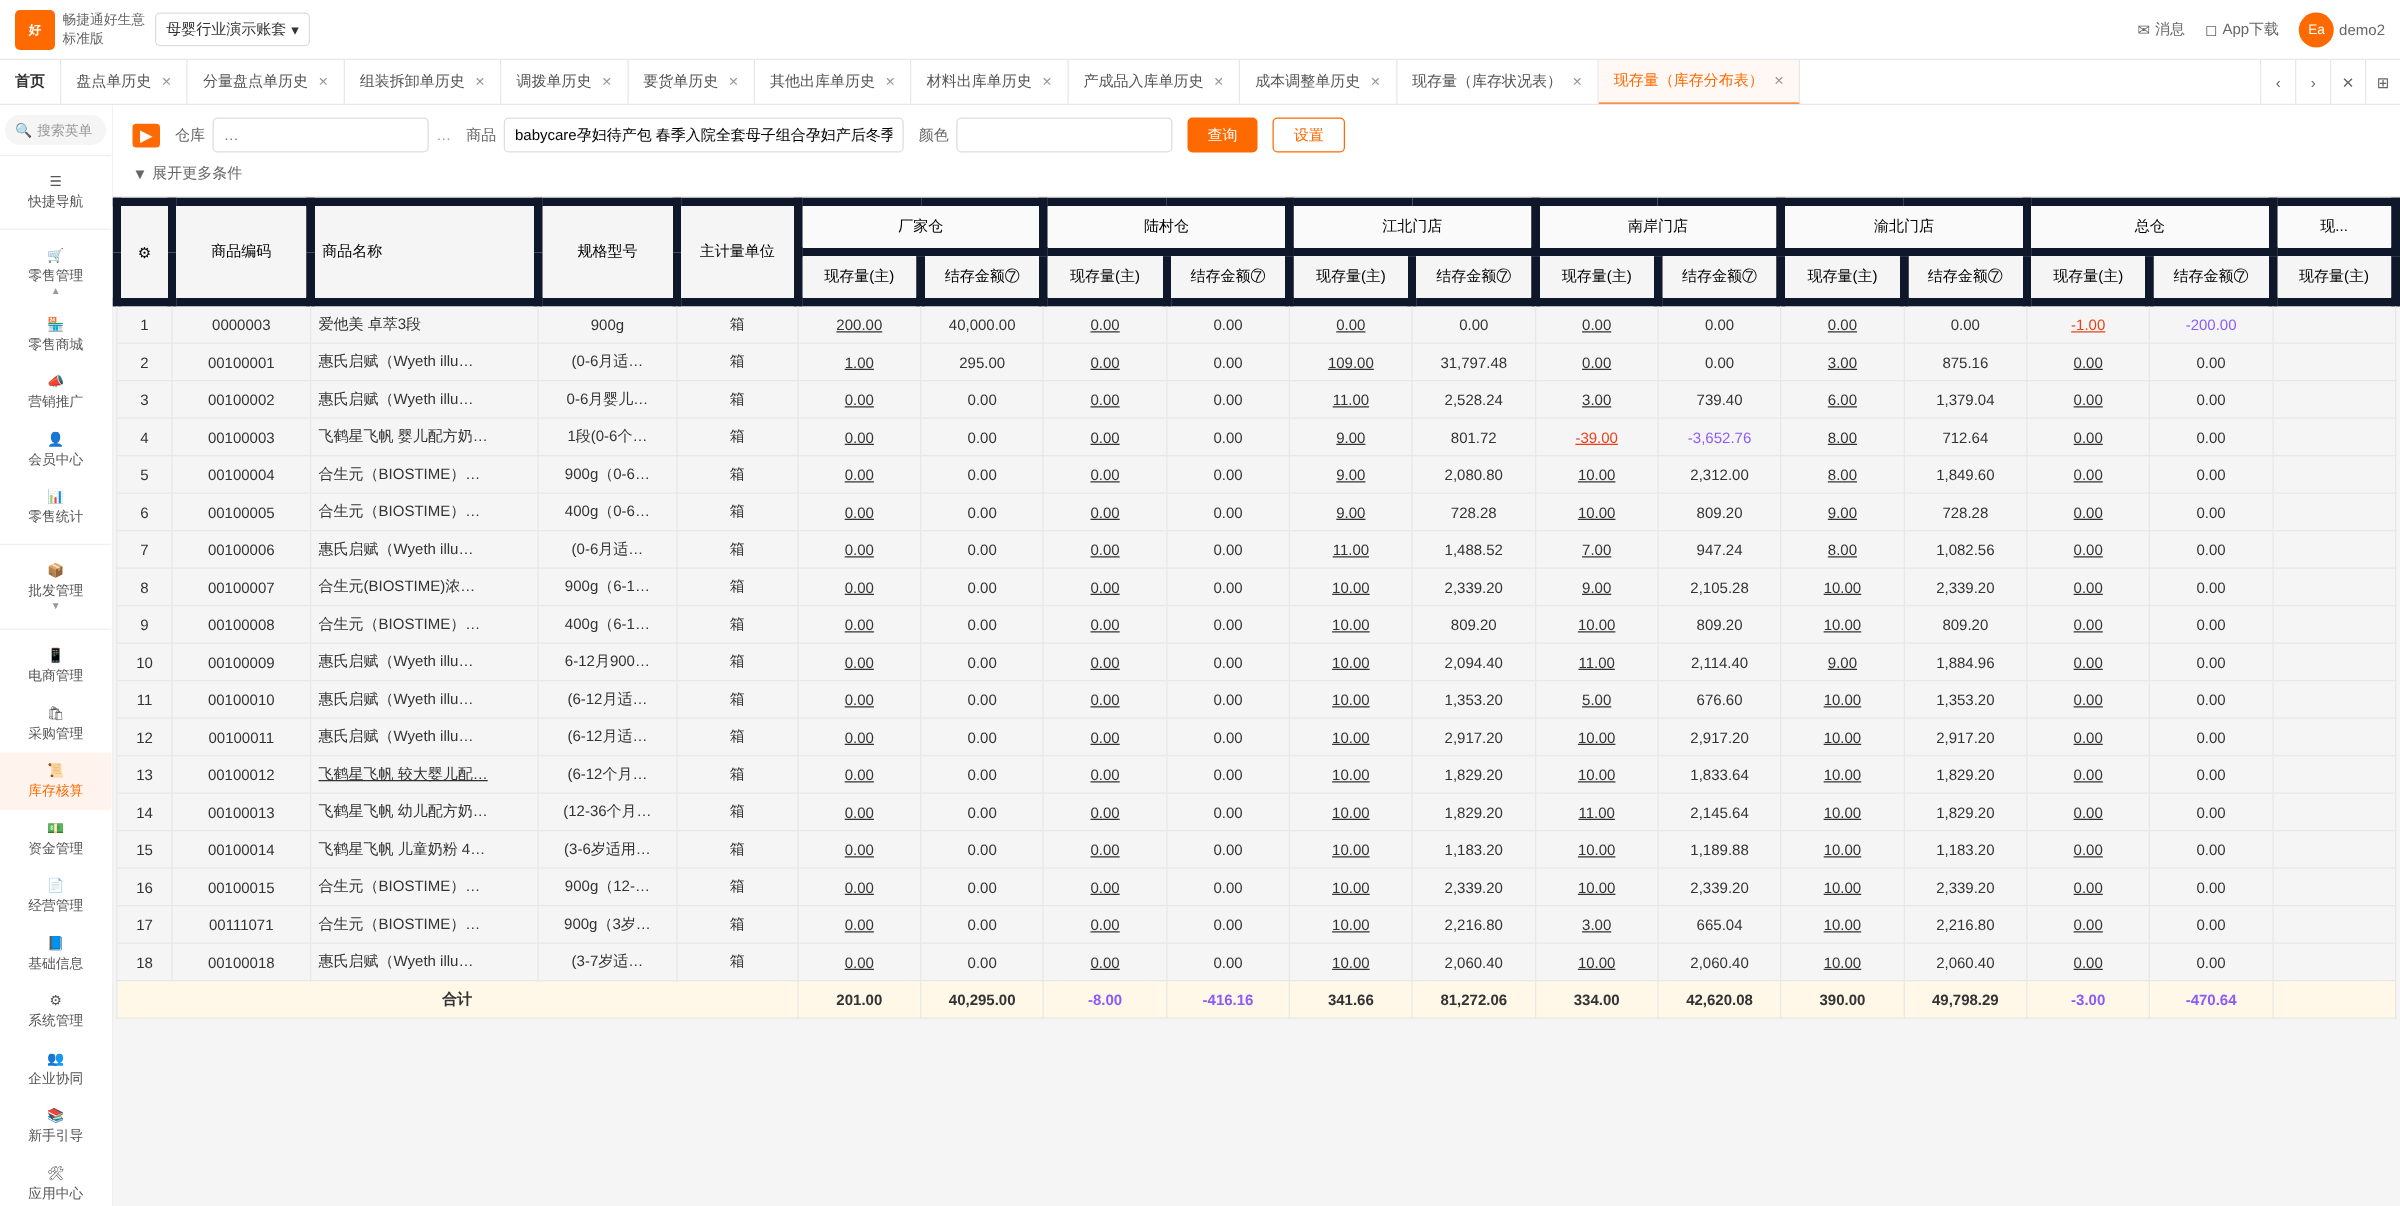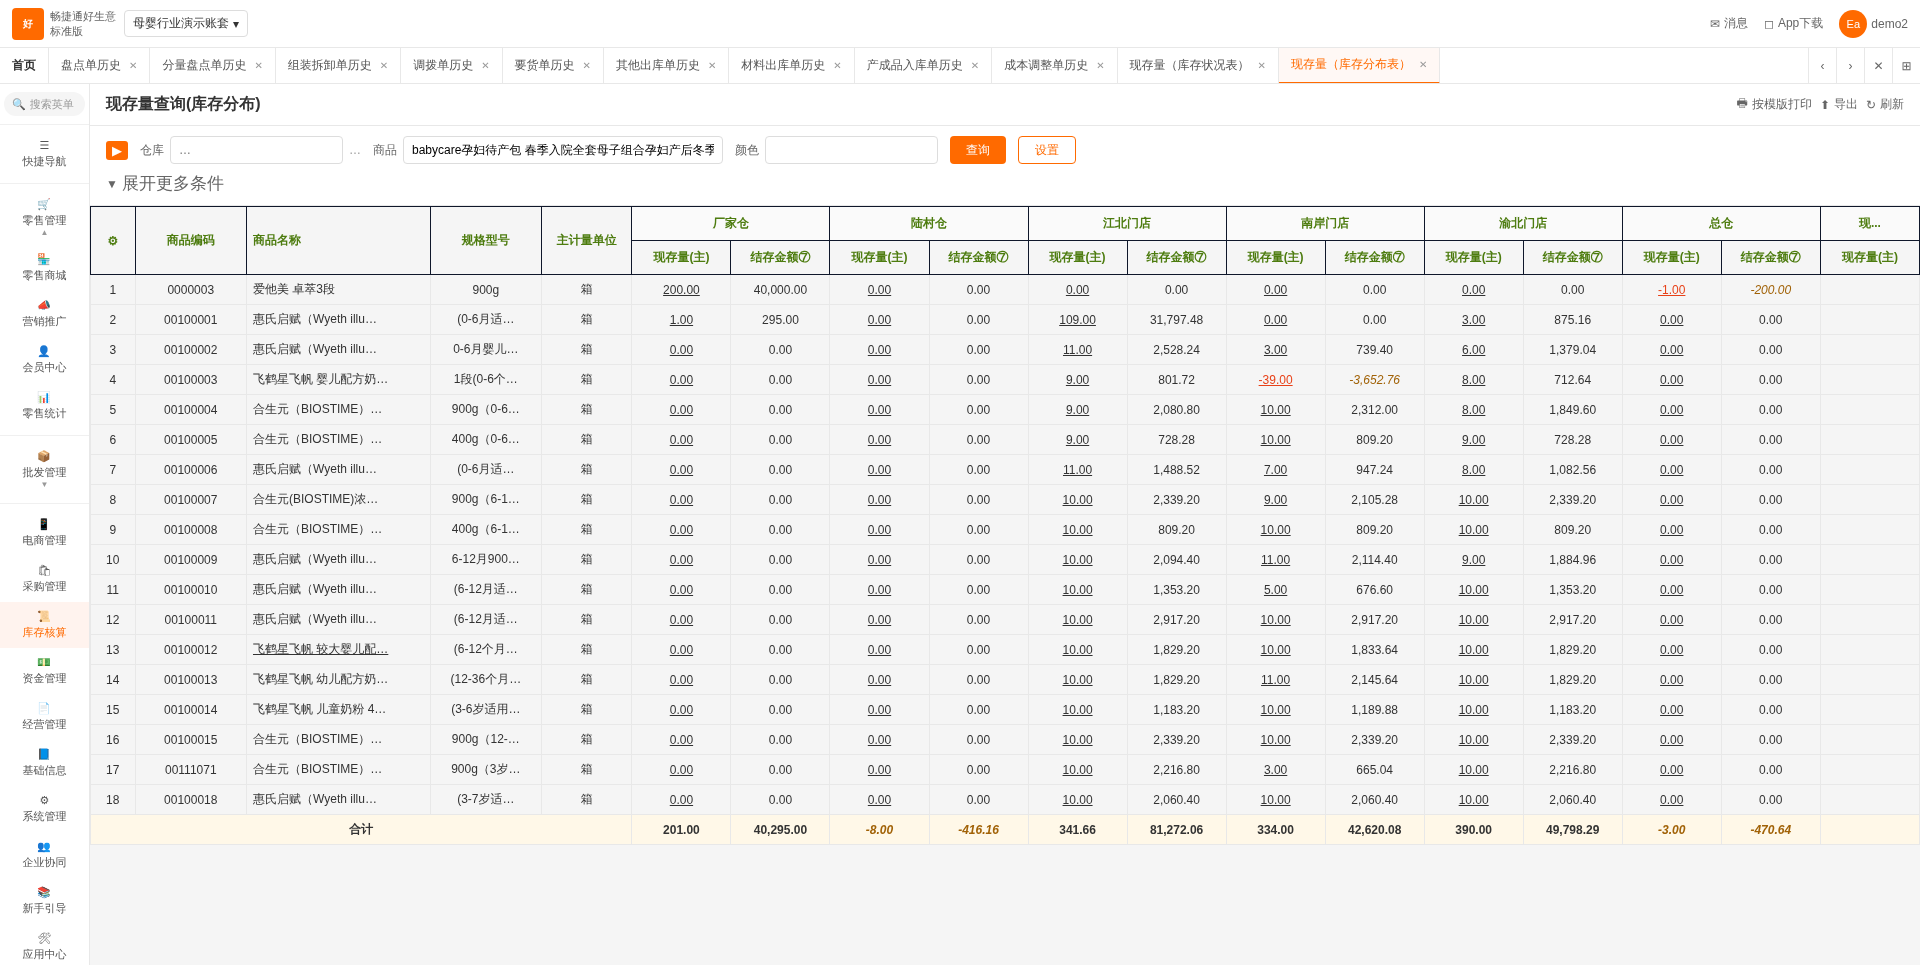--- a/index.html
+++ b/index.html
@@ -48,34 +48,34 @@
     .action-btn { display: flex; align-items: center; gap: 4px; font-size: 12px; color: #666; cursor: pointer; }
 
     
     .filter-area { background: #fff; padding: 10px 16px; border-bottom: 1px solid #e8e8e8; }
     .filter-row { display: flex; align-items: center; gap: 12px; flex-wrap: wrap; }
     .filter-item { display: flex; align-items: center; gap: 6px; }
     .filter-label { font-size: 12px; color: #666; white-space: nowrap; }
     .filter-input { border: 1px solid #ddd; border-radius: 4px; height: 28px; padding: 0 8px; font-size: 12px; min-width: 80px; }
     .filter-input-long { min-width: 320px; }
     .filter-input-color { min-width: 160px; }
-    .expand-btn { font-size: 17px; color: #666; cursor: pointer; display: flex; align-items: center; gap: 4px; }
+    .expand-btn { font-size: 12px; color: #666; cursor: pointer; display: flex; align-items: center; gap: 4px; }
     .search-btn { background: #ff6a00; color: #fff; border: none; border-radius: 4px; height: 28px; padding: 0 16px; font-size: 12px; cursor: pointer; }
     .setting-btn { background: #fff; color: #ff6a00; border: 1px solid #ff6a00; border-radius: 4px; height: 28px; padding: 0 16px; font-size: 12px; cursor: pointer; }
     .filter-dots { color: #999; font-size: 12px; }
 
     
     .table-container { flex: 1; overflow: auto; padding: 0; }
     table { width: 100%; border-collapse: collapse; font-size: 12px; }
     thead tr { background: #f5f5f5; }
-    th { padding: 8px 6px; text-align: center; border: 1px solid #0f172a; font-weight: bold; color: #4d7c0f; white-space: nowrap; position: sticky; top: 0; background: #f5f5f5; z-index: 10; }
+    th { padding: 8px 6px; text-align: center; border: 7px solid #0f172a; font-weight: normal; color: #000000; white-space: nowrap; position: sticky; top: 0; background: #f5f5f5; z-index: 10; }
     th.group-header { background: #fafafa; }
     td { padding: 6px; text-align: center; border: 1px solid #e8e8e8; white-space: nowrap; }
     tr.summary-row td { background: #fff8e8; font-weight: bold; }
-    .neg { color: #a16207; font-style: italic; }
+    .neg { color: #8b5cf6; }
     .underline-val { text-decoration: underline; color: #333; cursor: pointer; }
     .neg-underline { text-decoration: underline; color: #e84118; cursor: pointer; }
     .col-num { width: 36px; }
     .col-code { width: 90px; }
     .col-name { width: 120px; text-align: left; margin-top: 17px; }
     .col-spec { width: 90px; }
     .col-unit { width: 70px; }
     .col-val { width: 80px; }
   </style>
 </head>
@@ -252,37 +252,20 @@
       <div class="sidebar-item">
         <div>🛠</div>
         <div class="sidebar-item-label">应用中心</div>
       </div>
 
     </div>
   </div>
 
   <div class="content-area">
 
-    <div class="page-header">
-      <div class="page-title">现存量查询(库存分布)</div>
-      <div class="page-actions">
-        <div class="action-btn">
-          <span>🖶</span>
-          <span>按模版打印</span>
-        </div>
-        <div class="action-btn">
-          <span>⬆</span>
-          <span>导出</span>
-        </div>
-        <div class="action-btn">
-          <span>↻</span>
-          <span>刷新</span>
-        </div>
-      </div>
-    </div>
 
     <div class="filter-area">
       <div class="filter-row">
         <div style="color:#ff6a00;background:#ff6a00;color:#fff;border-radius:3px;padding:2px 6px;cursor:pointer;font-size:13px;">▶</div>
         <div class="filter-item">
           <span class="filter-label">仓库</span>
           <input class="filter-input" type="text" placeholder="…" value="" style="">
           <span class="filter-dots">…</span>
         </div>
         <div class="filter-item">

